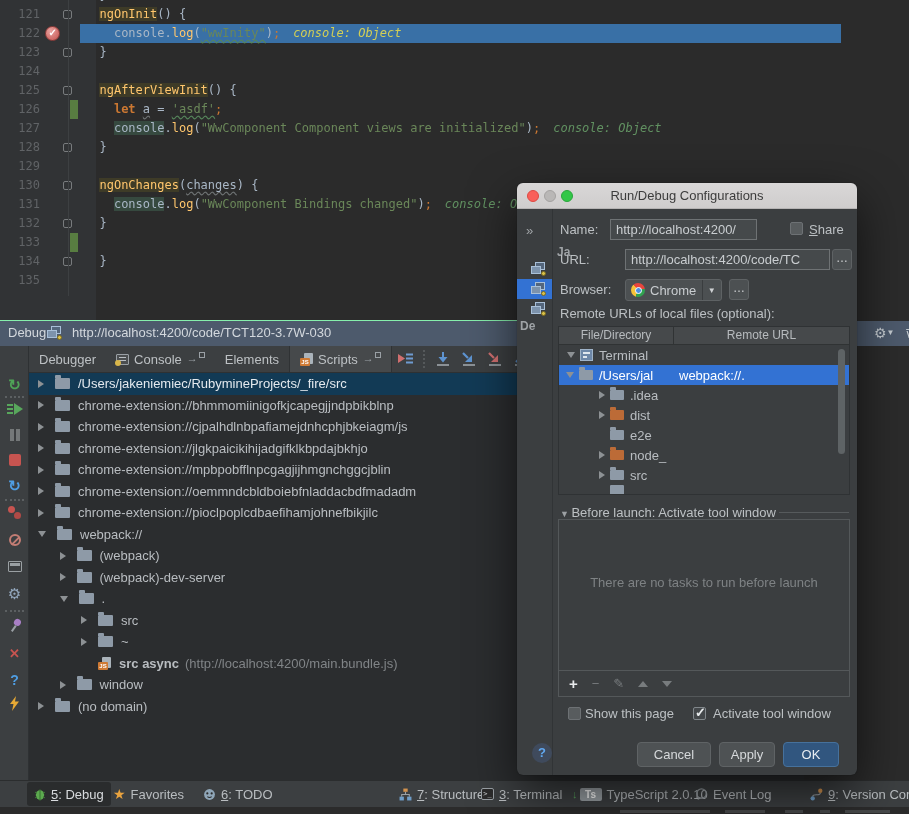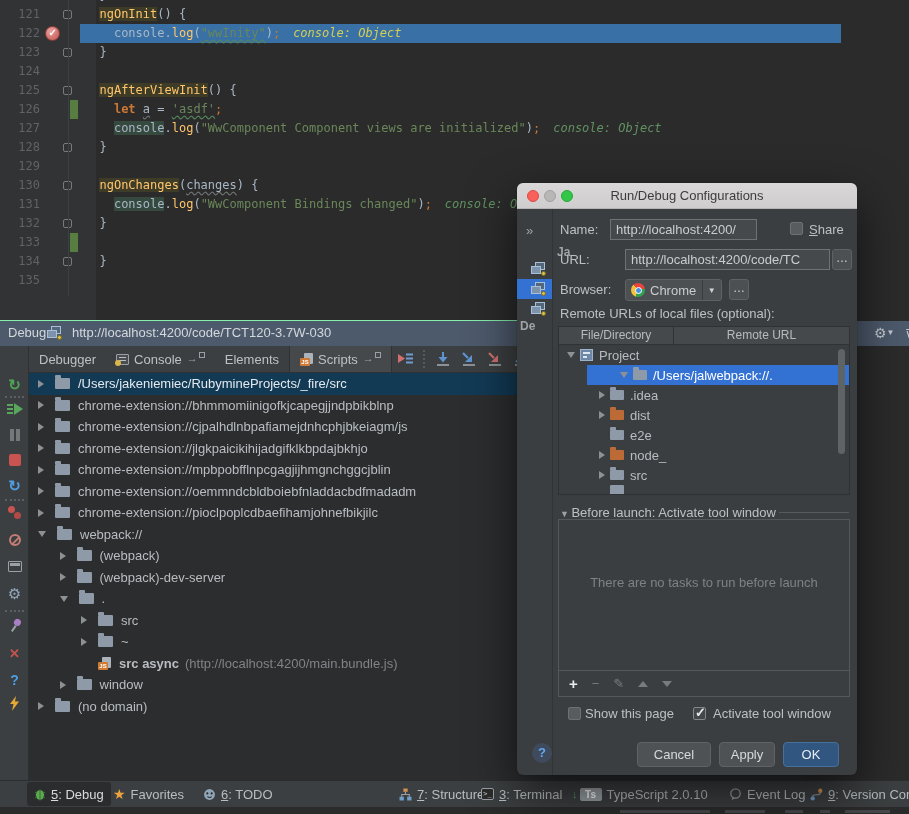--- a/index.html
+++ b/index.html
@@ -459,21 +459,21 @@
     </div>
     <div class="sbi" style="left:481px;">
       <span class="termic">&gt;_</span>
       <span><span class="mn">3</span><span>: Terminal</span></span>
     </div>
     <div class="sbi" style="left:572px;">
       <span class="tsarrow">↓</span>
       <span class="tsic">Ts</span>
       <span>TypeScript 2.0.10</span>
     </div>
-    <div class="sbi" style="left:729px;">
+    <div class="sbi" style="left:695px;">
       <svg width="13" height="13" viewBox="0 0 13 13">
           <circle cx="6.5" cy="5.5" r="4.7" stroke="#9aa0a5" stroke-width="1.3" fill="none"></circle>
           <path d="M3.5 9.3 L2.6 12 L6 10.2" fill="#9aa0a5"></path>
         </svg>
       <span>Event Log</span>
     </div>
     <div class="sbi" style="left:810px;">
       <svg width="13" height="13" viewBox="0 0 12 12">
           <path d="M2.5 8 C2.5 4.5 9.5 8 9.5 4.5" stroke="#9aa0a5" fill="none"></path>
           <circle cx="2.5" cy="9.5" r="2" fill="#6f9ec9"></circle>
@@ -547,23 +547,23 @@
     <div id="dlg-table">
       <div id="dlg-thead">
         <span class="c1">File/Directory</span>
         <span class="dv"></span>
         <span class="c2">Remote URL</span>
       </div>
       <div id="dlg-rows">
           <div class="drow" style="padding-left: 8px;">
             <span class="tri d"></span>
             <span class="projic"></span>
-            <span>Project</span>
-          </div>
-          <div class="drow sel" style="padding-left: 33px; margin-left: 28px;">
+            <span>Terminal</span>
+          </div>
+          <div class="drow sel" style="padding-left: 7px;">
             <span class="tri d"></span>
             <span class="foldr"></span>
             <span>/Users/jal</span>
             <span class="remote">webpack://.</span>
           </div>
           <div class="drow" style="padding-left: 40px;">
             <span class="tri r"></span>
             <span class="foldr"></span>
             <span>.idea</span>
           </div>

